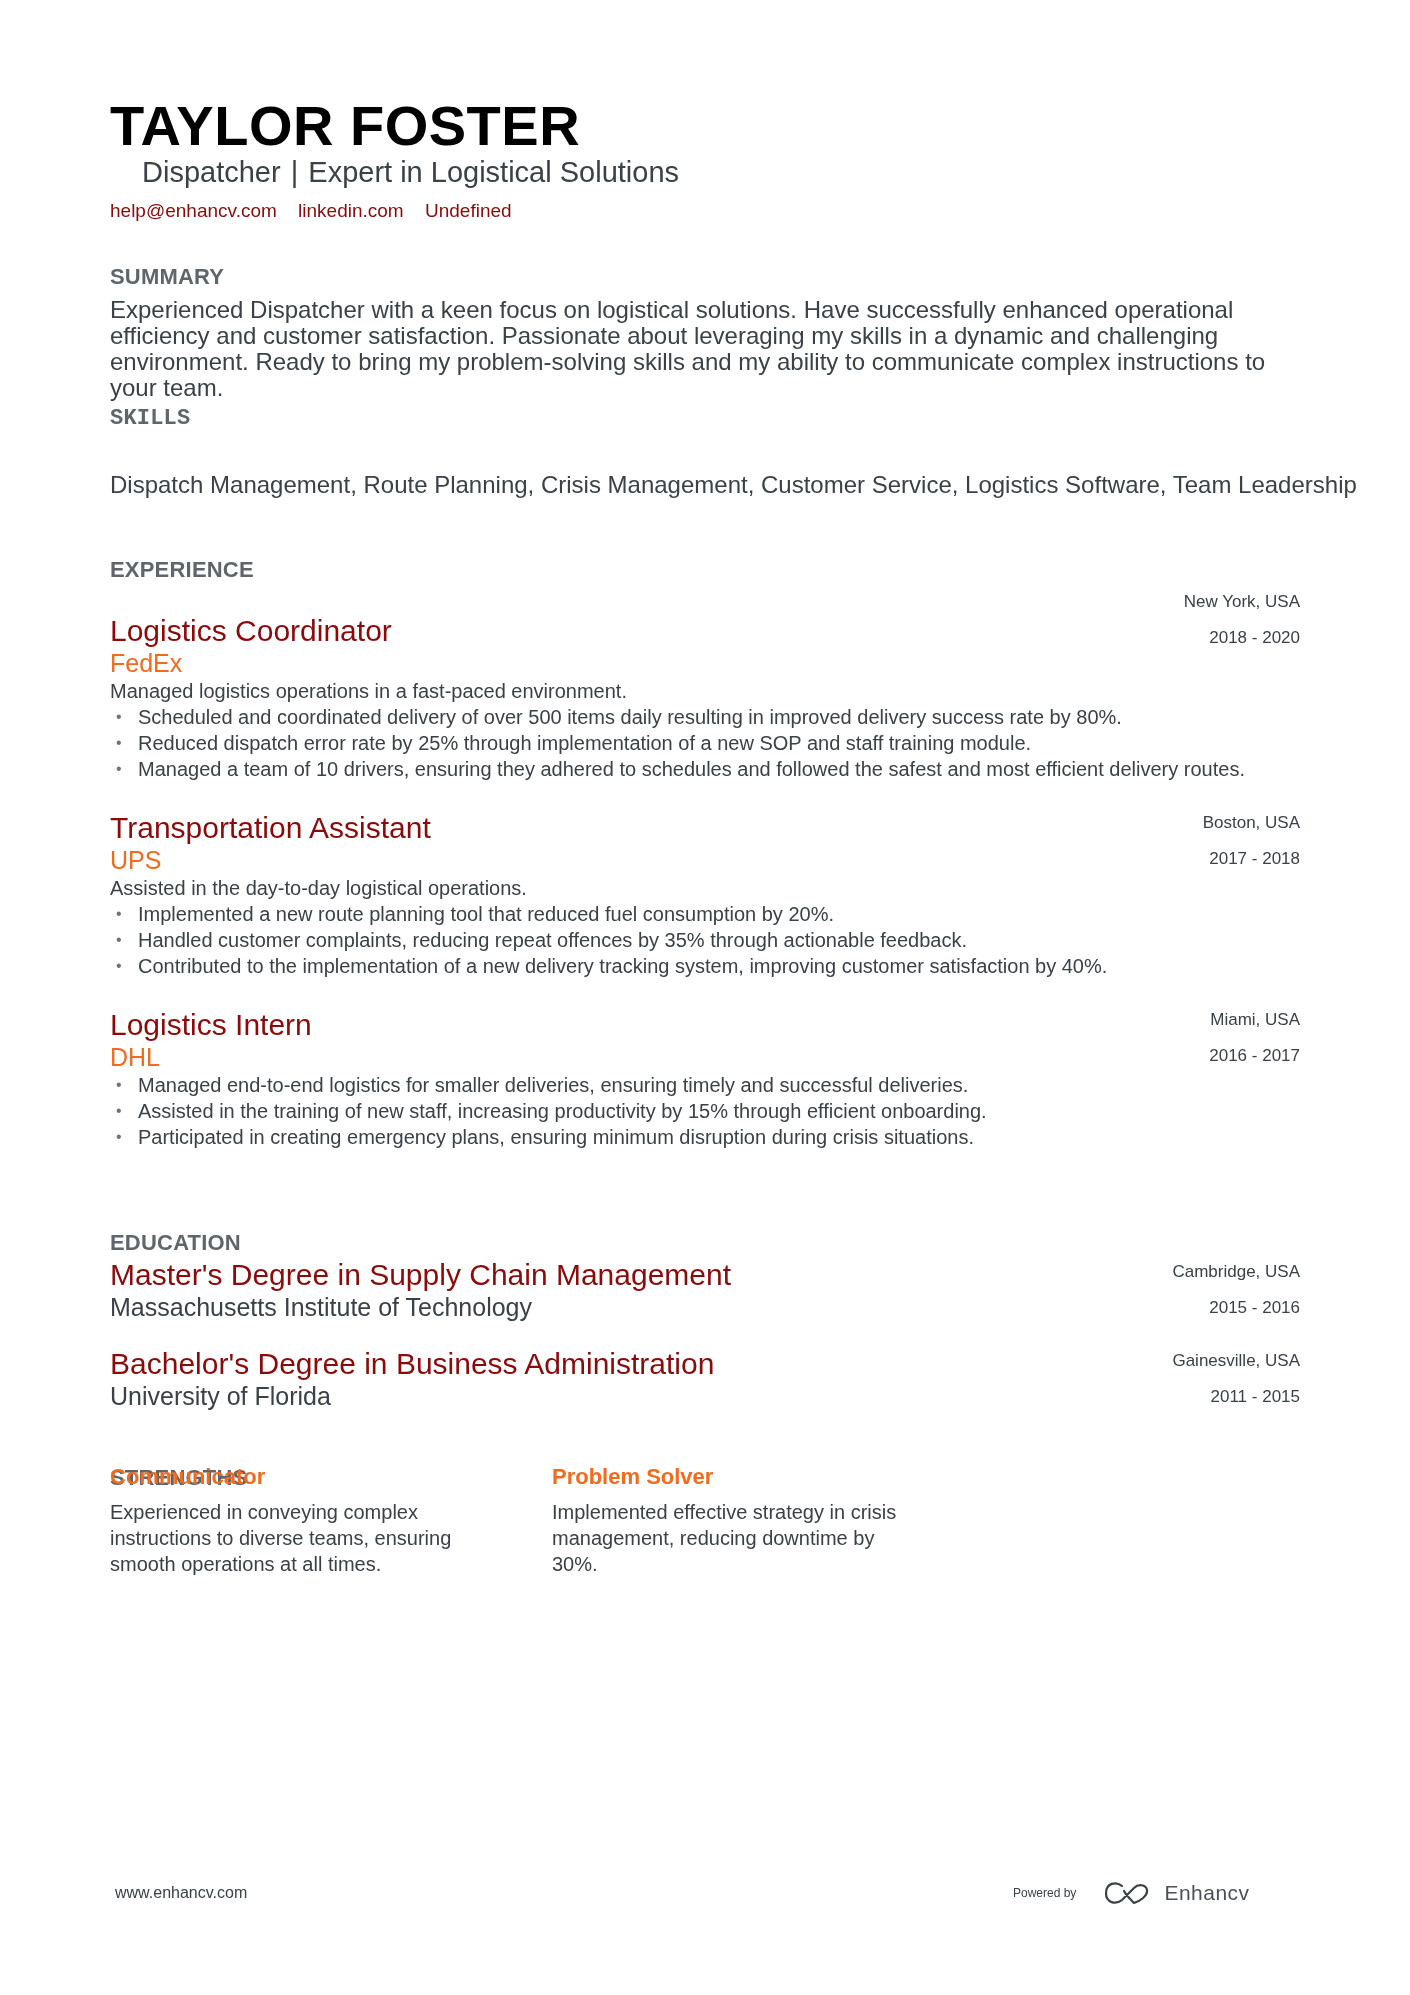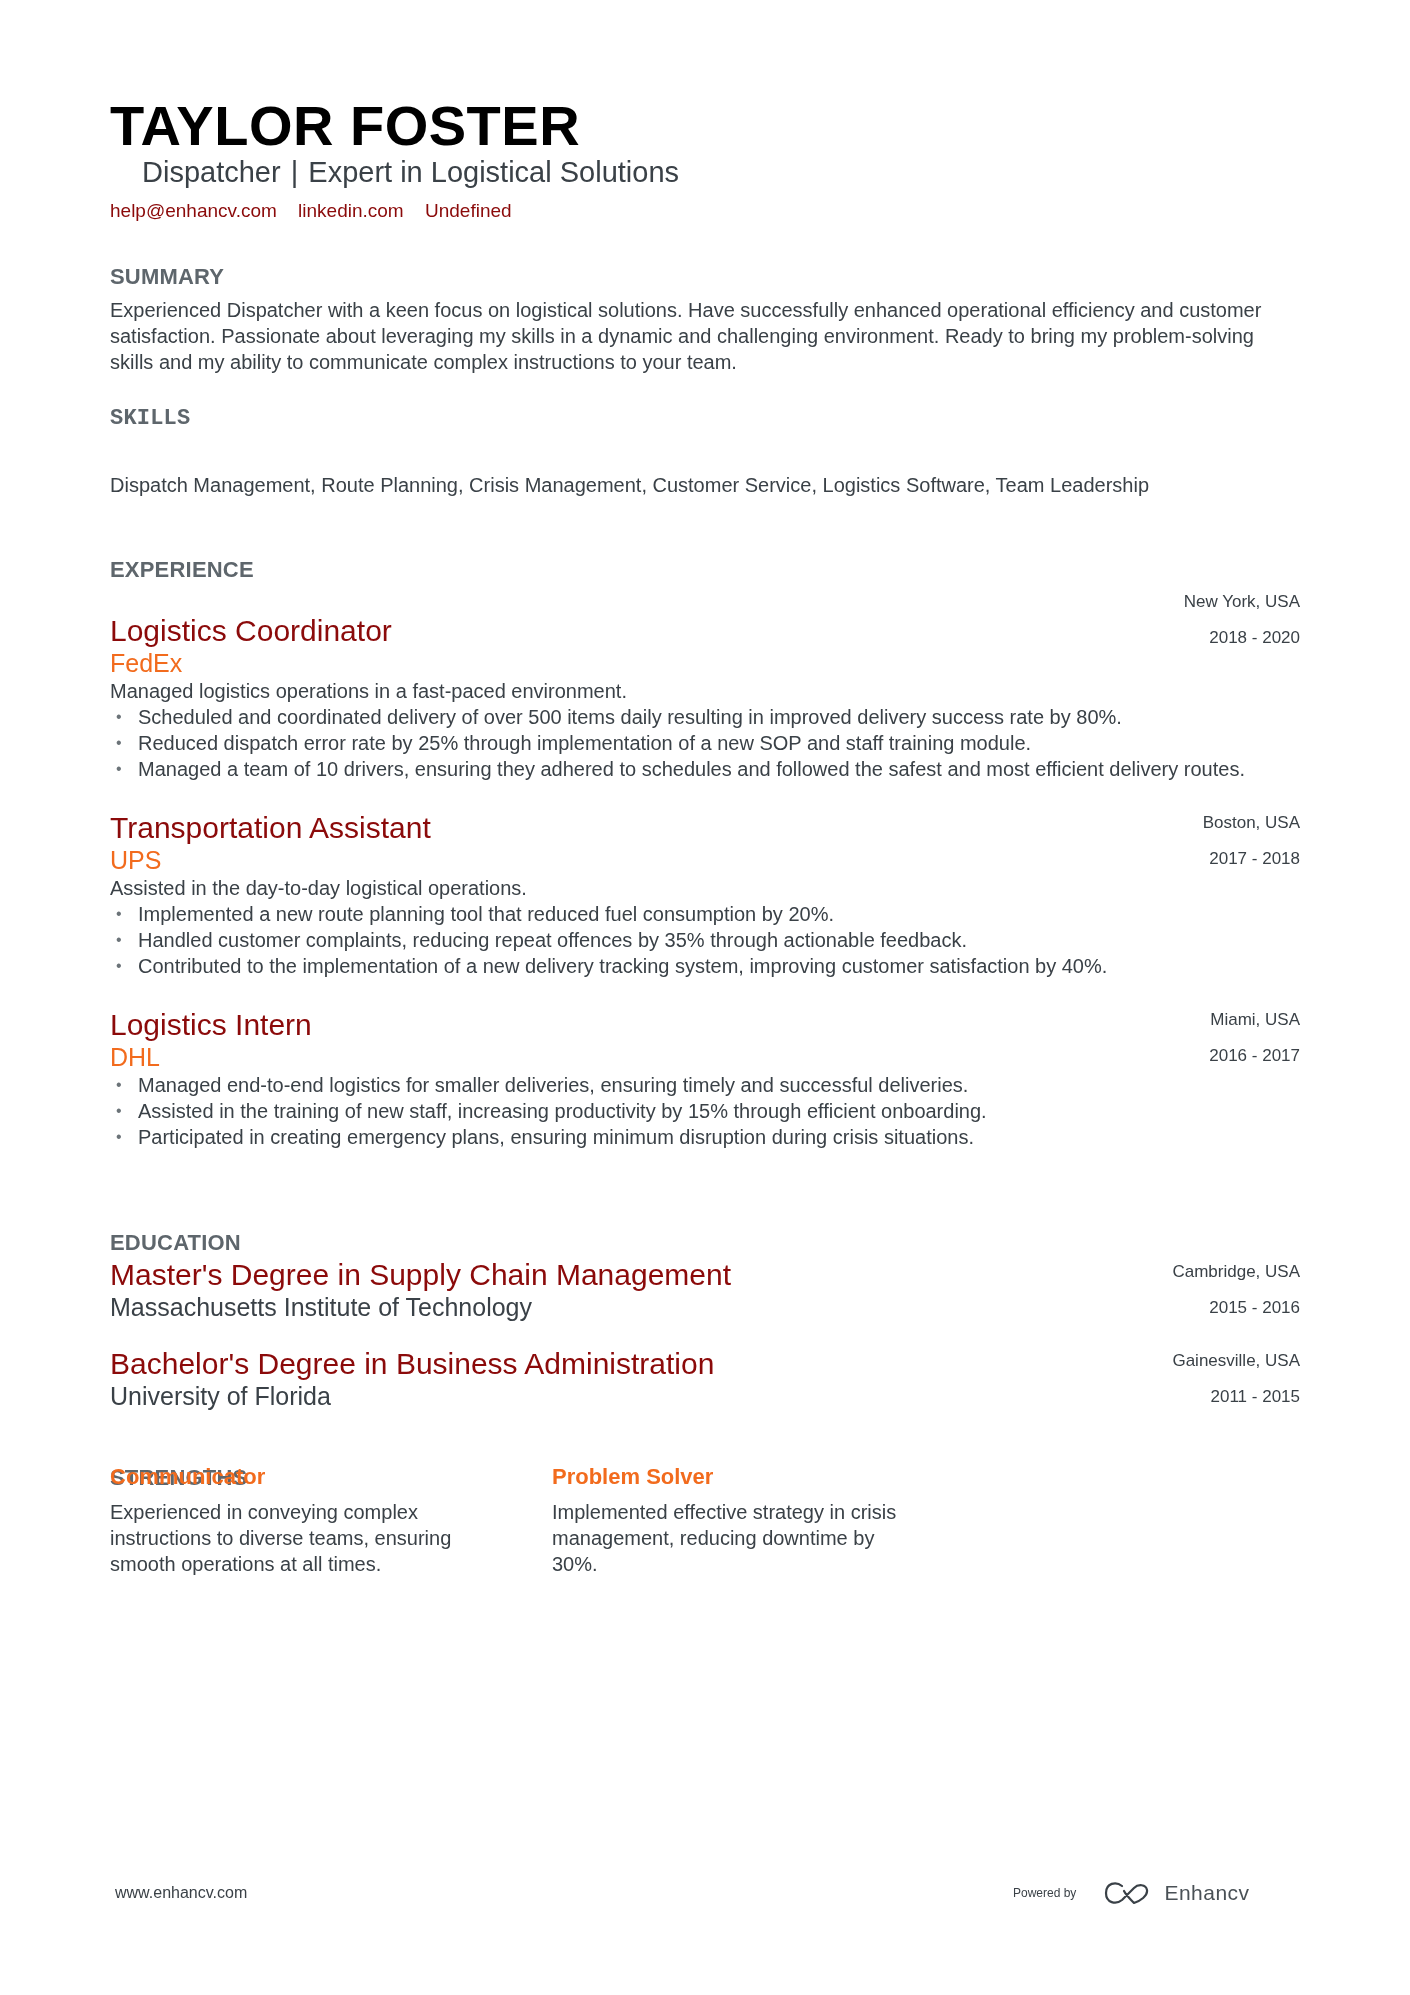--- a/index.html
+++ b/index.html
@@ -6,21 +6,21 @@
   html, body { width: 1410px; height: 1995px; background: #ffffff; }
   body { position: relative; font-family: "Liberation Sans", "DejaVu Sans", sans-serif; color: #3a4147; overflow: hidden; }
   .page { position: absolute; left: 110px; top: 0; width: 1190px; }
 
   .name { position: absolute; top: 98px; left: 0; font-size: 56px; font-weight: bold; color: #000; letter-spacing: 0.5px; line-height: 1; white-space: nowrap; }
   .subtitle { position: absolute; top: 157px; left: 0; font-size: 29px; color: #3a4147; white-space: nowrap; line-height: 1.1; margin-left: 32px; }
   .contacts { position: absolute; top: 200px; left: 0; font-size: 19px; color: #8b0a0a; white-space: nowrap; line-height: 1.2; }
   .contacts span { margin-right: 16px; }
 
   .section-title { position: absolute; left: 0; font-size: 22px; font-weight: bold; color: #5e666c; line-height: 1.2; letter-spacing: 0.2px; }
-  .body-text { font-size: 20px; line-height: 26px; color: #3a4147; }
+  .body-text { font-size: 24px; line-height: 26px; color: #3a4147; }
 
   .summary-text { position: absolute; top: 297px; left: 0; width: 1190px; }
   .skills-text { position: absolute; top: 472px; left: 0; width: 1190px; white-space: nowrap; }
 
   .entry { position: absolute; left: 0; width: 1190px; }
   .entry-title { font-size: 30px; color: #8b0a0a; line-height: 34px; white-space: nowrap; }
   .entry-company { font-size: 25px; color: #f26b1d; line-height: 30px; white-space: nowrap; }
   .entry-desc { font-size: 20px; line-height: 26px; color: #3a4147; }
   .bullets { list-style: none; }
   .bullets li { position: relative; padding-left: 28px; font-size: 20px; line-height: 26px; color: #3a4147; width: 1180px; }

